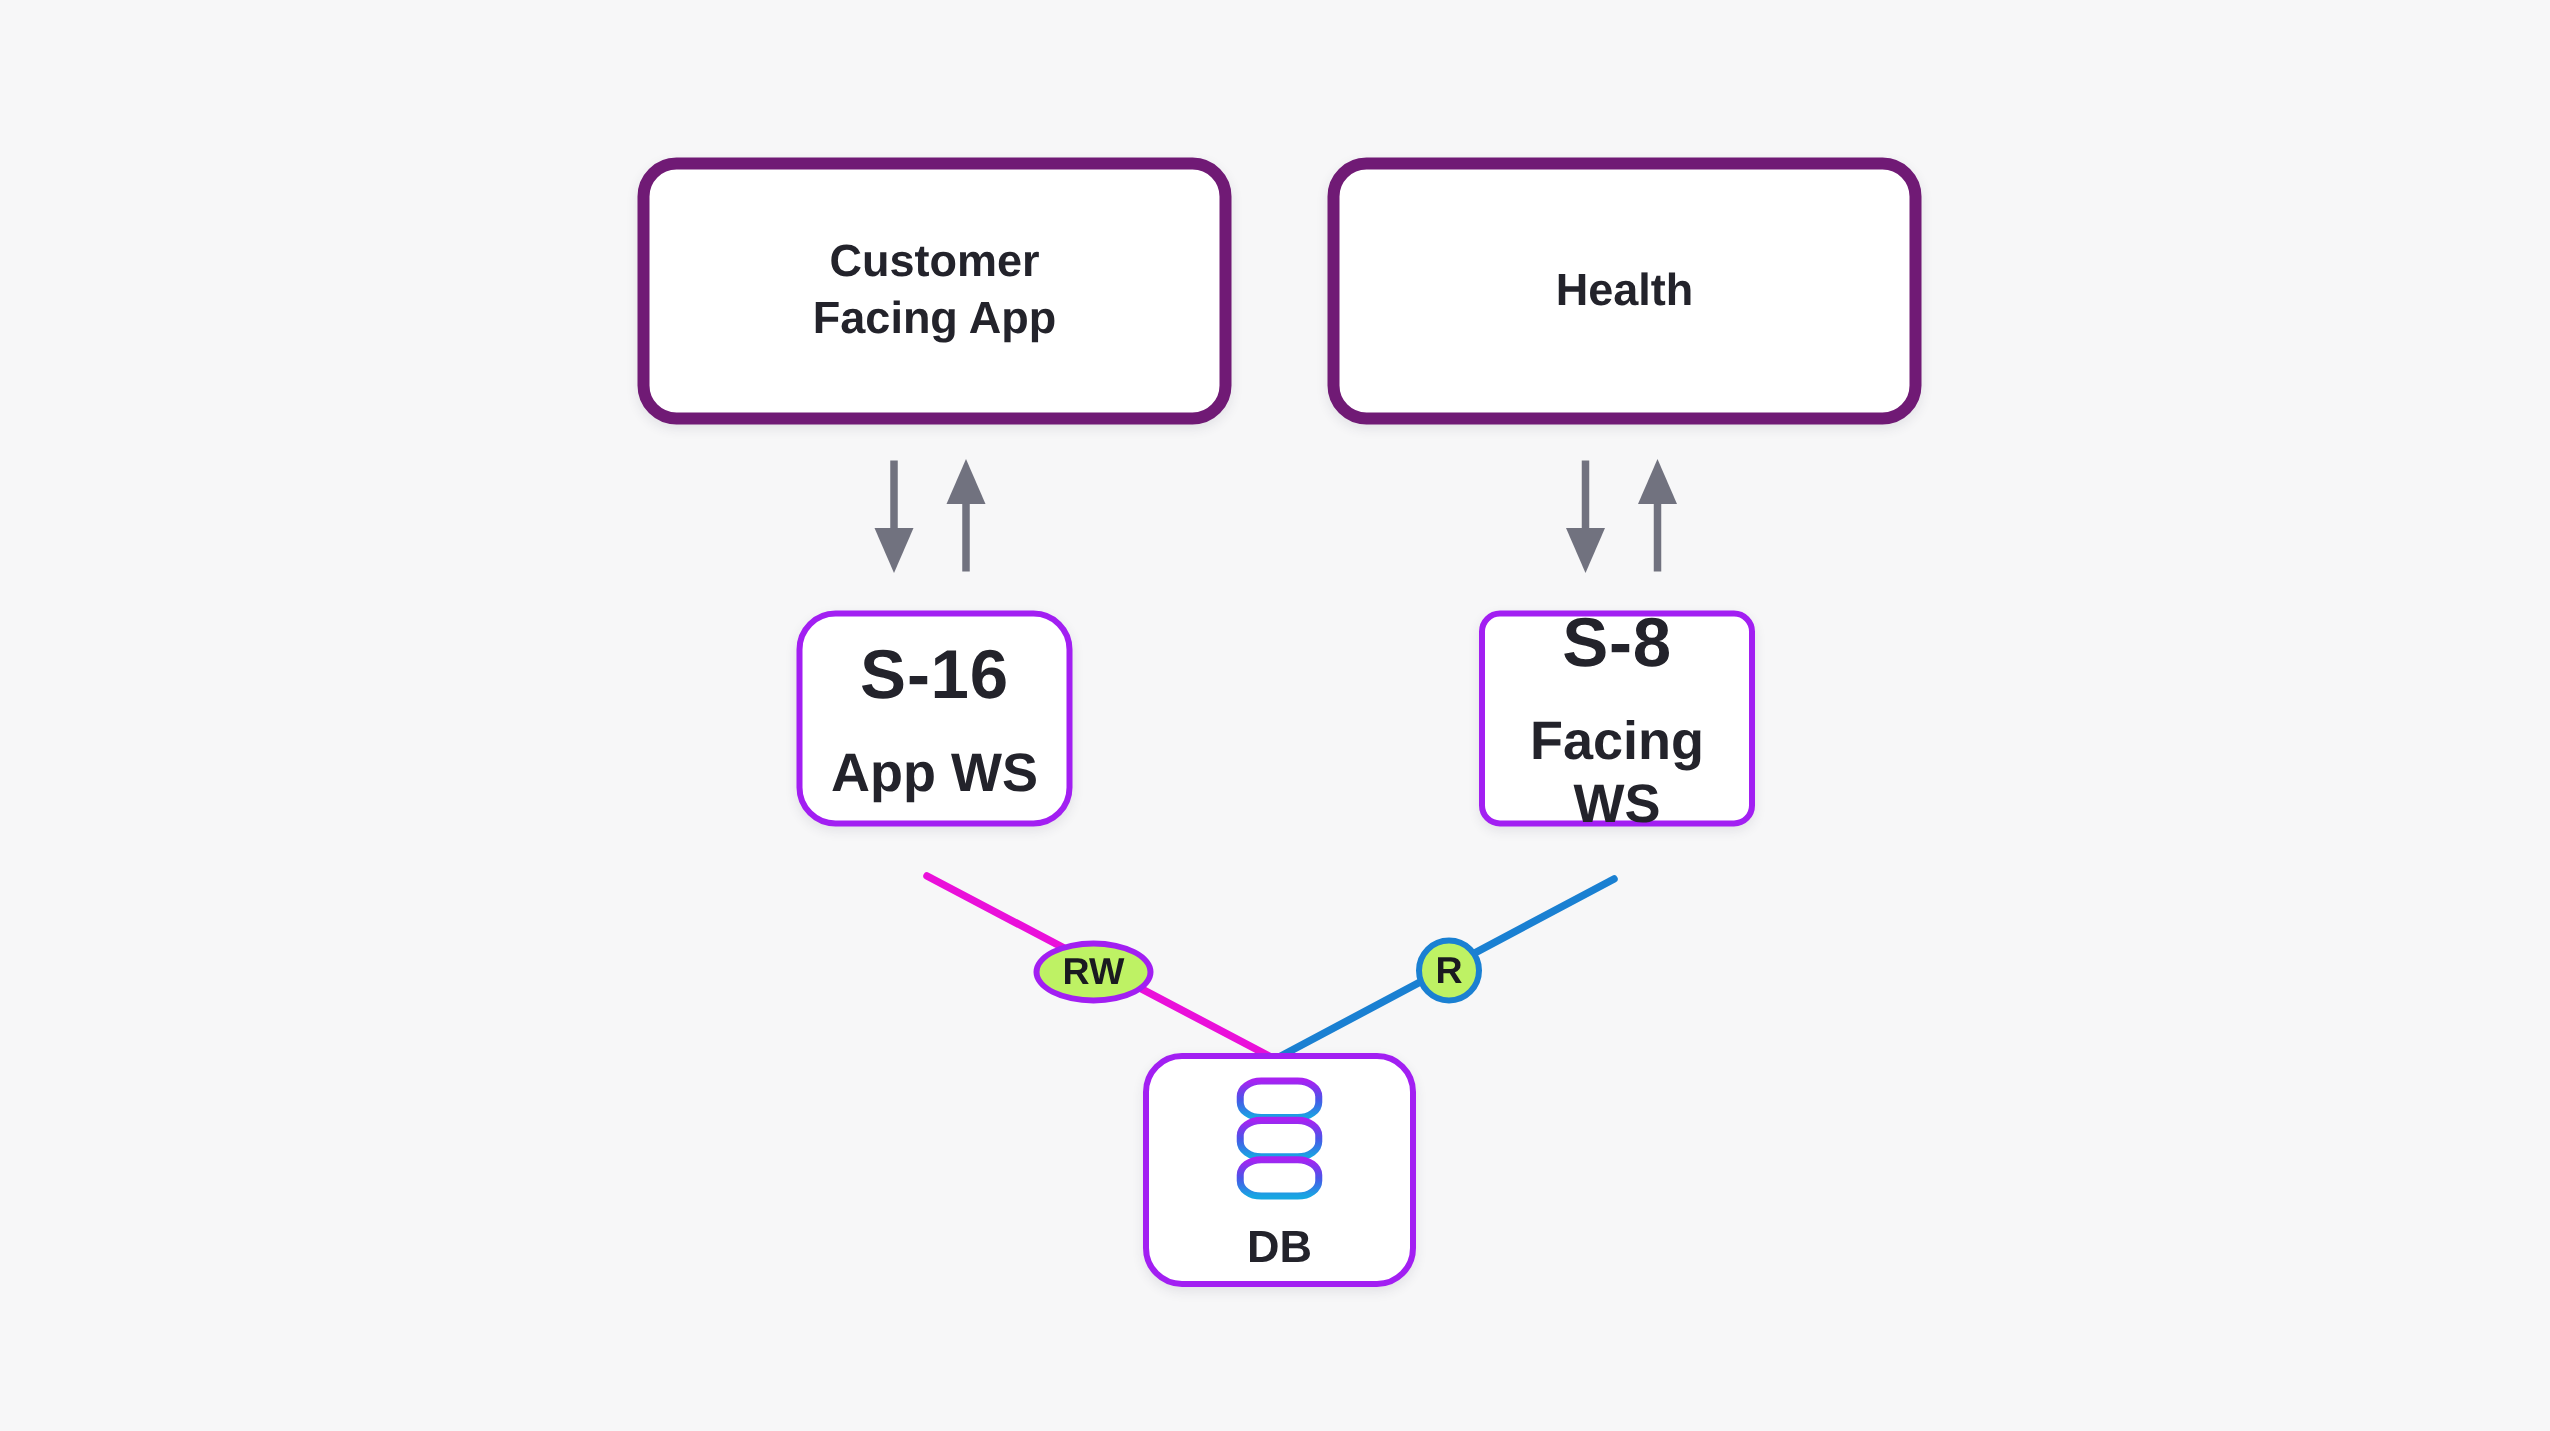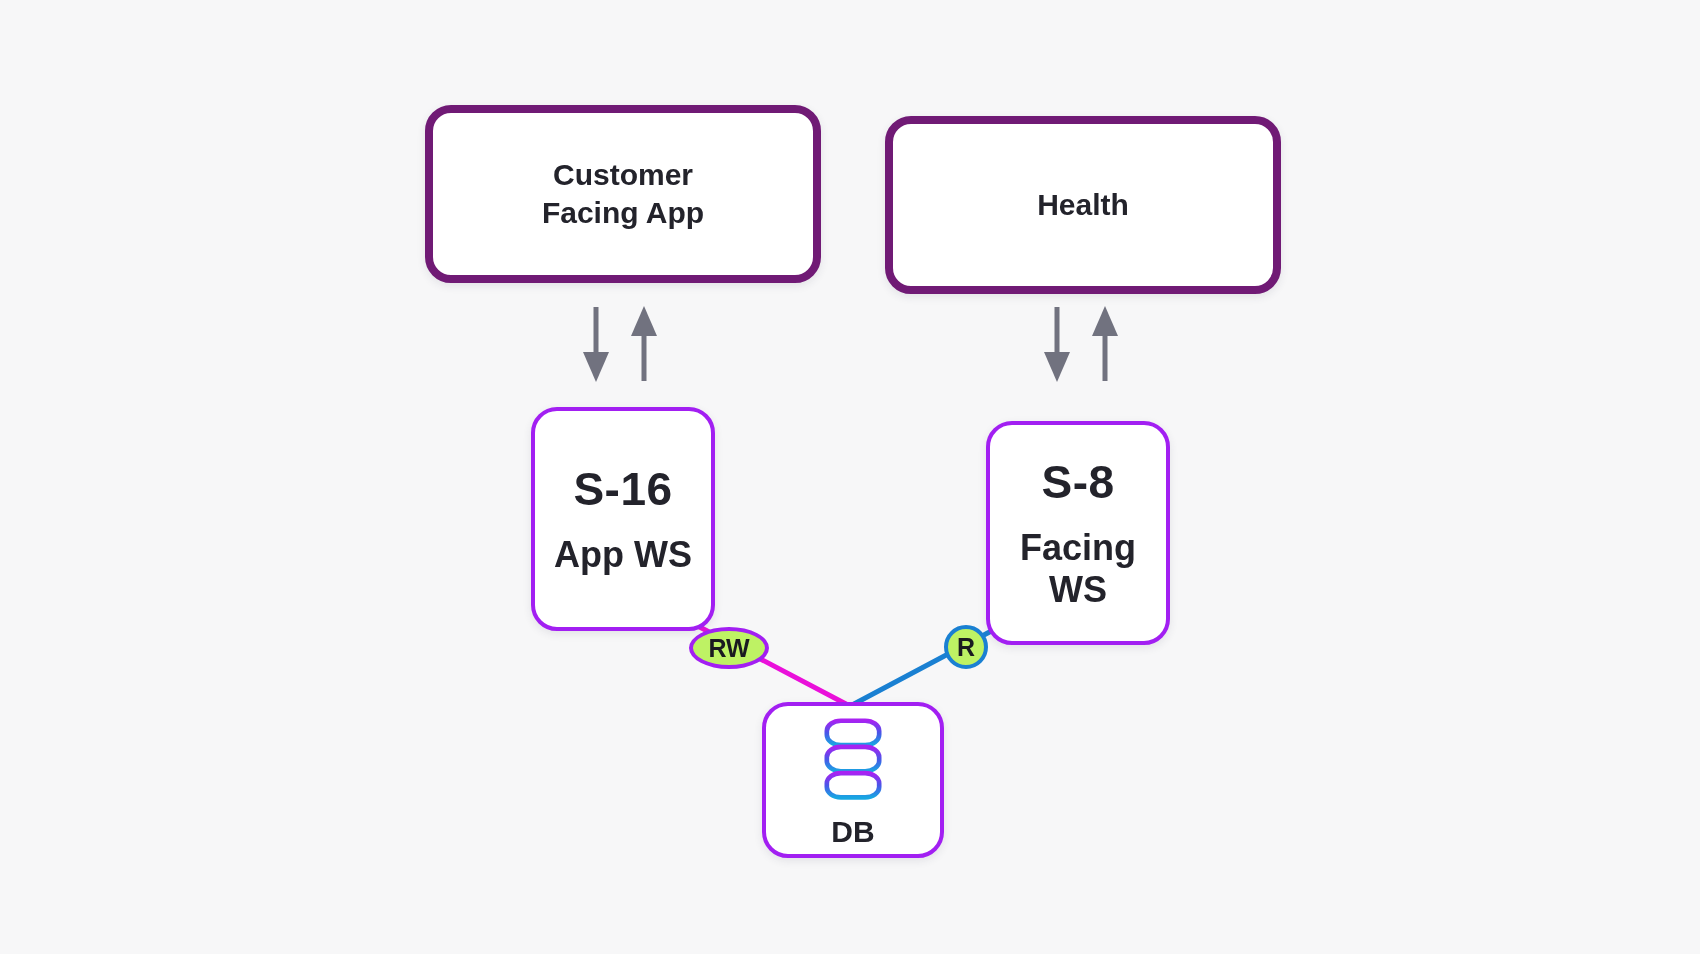--- a/index.html
+++ b/index.html
@@ -38,21 +38,21 @@
   .app-node {
     width: 396px; height: 178px;
   }
   .app-node .app-label {
     color: #23232b;
     font-size: 30px;
     font-weight: 700;
     line-height: 38px;
   }
   .ws-node {
-    width: 184px; height: 224px;
+    width: 184px; height: 144px;
   }
   .ws-title {
     color: #23232b;
     font-size: 46px;
     font-weight: 800;
     letter-spacing: 0.5px;
     margin-bottom: 18px;
   }
   .ws-subtitle {
     color: #23232b;
@@ -110,21 +110,21 @@
     <line x1="1076" y1="586" x2="854" y2="704" stroke="#1a80d2" stroke-width="5" stroke-linecap="round"></line>
   </svg>
 
   <div class="node blue-border app-node" style="left:425px; top:105px;">
     <div class="app-label">
       <div>Customer</div>
       <div>Facing App</div>
     </div>
   </div>
 
-  <div class="node blue-border app-node" style="left:885px; top:116px;">
+  <div class="node blue-border app-node" style="left:885px; top:105px;">
     <div class="app-label">
       <div>Health</div>
     </div>
   </div>
 
   <svg class="arrow" style="left:581px; top:306px;" width="30" height="76" viewBox="0 0 30 76">
     <line x1="15" y1="1" x2="15" y2="49" stroke="#71727f" stroke-width="5"></line>
     <polygon points="2,46 28,46 15,76" fill="#71727f"></polygon>
   </svg>
   <svg class="arrow" style="left:629px; top:306px;" width="30" height="76" viewBox="0 0 30 76">
@@ -139,21 +139,21 @@
   <svg class="arrow" style="left:1090px; top:306px;" width="30" height="76" viewBox="0 0 30 76">
     <line x1="15" y1="75" x2="15" y2="27" stroke="#71727f" stroke-width="5"></line>
     <polygon points="2,30 28,30 15,0" fill="#71727f"></polygon>
   </svg>
 
   <div class="node purple-border ws-node" style="left:531px; top:407px;">
     <div class="ws-title">S-16</div>
     <div class="ws-subtitle">App WS</div>
   </div>
 
-  <div class="node purple-border ws-node" style="left:986px; top:421px;">
+  <div class="node purple-border ws-node" style="left:986px; top:407px;border-radius:14px;">
     <div class="ws-title">S-8</div>
     <div class="ws-subtitle">Facing WS</div>
   </div>
 
   <div class="edge-badge badge-rw">
     <span>RW</span>
   </div>
   <div class="edge-badge badge-r">
     <span>R</span>
   </div>

